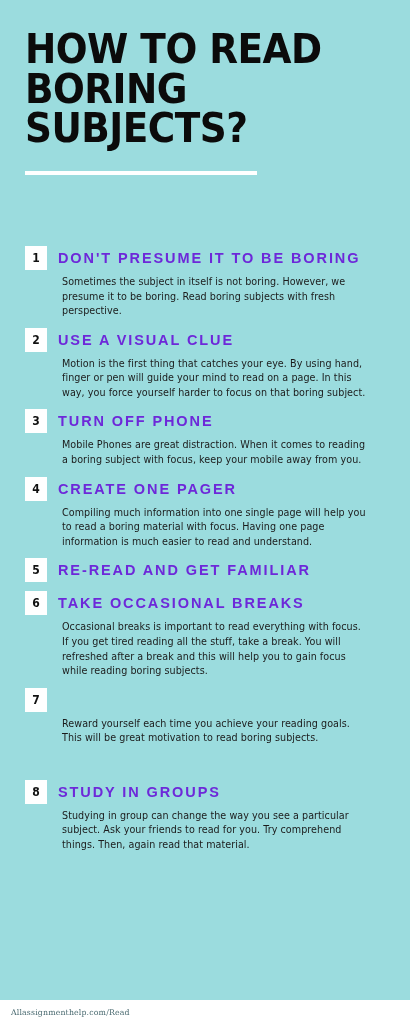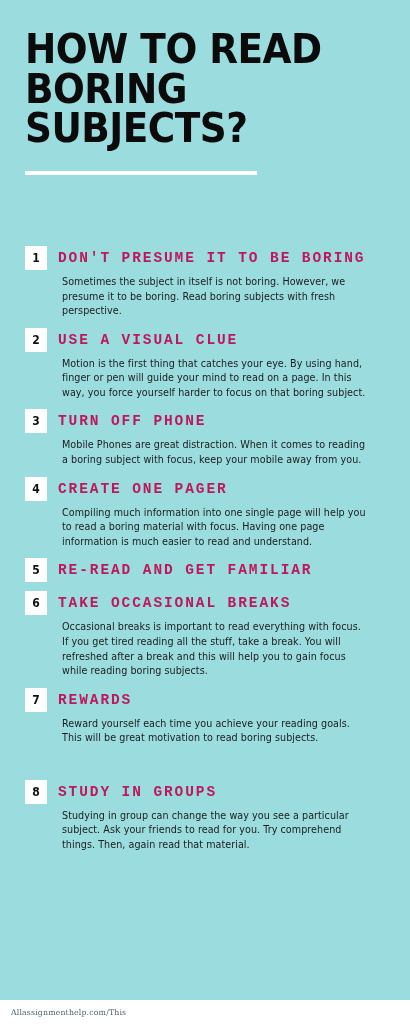--- a/index.html
+++ b/index.html
@@ -78,25 +78,25 @@
     color: #111111;
     font-family: "Liberation Sans Narrow", "DejaVu Sans Condensed", "Liberation Sans", sans-serif;
     font-weight: bold;
     font-size: 12px;
     line-height: 24px;
     text-align: center;
     flex: 0 0 auto;
   }
   .tip-title {
     margin-left: 11px;
-    font-family: Liberation Mono, monospace;
+    font-family: Liberation Sans, sans-serif;
     font-weight: bold;
     font-size: 14.5px;
     letter-spacing: 1.9px;
-    color: #be185d;
+    color: #6d28d9;
     text-transform: uppercase;
     white-space: nowrap;
     line-height: 24px;
   }
   .tip-body {
     margin: 5px 16px 0 37px;
     max-width: 306px;
     font-family: "DejaVu Sans", "Liberation Sans", sans-serif;
     font-size: 9.6px;
     line-height: 1.52;
@@ -173,30 +173,29 @@
       <div class="tip">
         <div class="tip-head">
           <span class="num-box">6</span>
           <span class="tip-title">TAKE OCCASIONAL BREAKS</span>
         </div>
         <p class="tip-body">Occasional breaks is important to read everything with focus. If you get tired reading all the stuff, take a break. You will refreshed after a break and this will help you to gain focus while reading boring subjects.</p>
       </div>
       <div class="tip">
         <div class="tip-head">
           <span class="num-box">7</span>
-          <span class="tip-title">REWARDS</span>
         </div>
         <p class="tip-body">Reward yourself each time you achieve your reading goals. This will be great motivation to read boring subjects.</p>
       </div>
       <div class="tip extra-gap">
         <div class="tip-head">
           <span class="num-box">8</span>
           <span class="tip-title">STUDY IN GROUPS</span>
         </div>
         <p class="tip-body">Studying in group can change the way you see a particular subject. Ask your friends to read for you. Try comprehend things. Then, again read that material.</p>
       </div>
     </div>
 
   <div class="footer">
-    <span class="footer-link">Allassignmenthelp.com/This</span>
+    <span class="footer-link">Allassignmenthelp.com/Read</span>
   </div>
 
 </div>
 
 </body></html>

